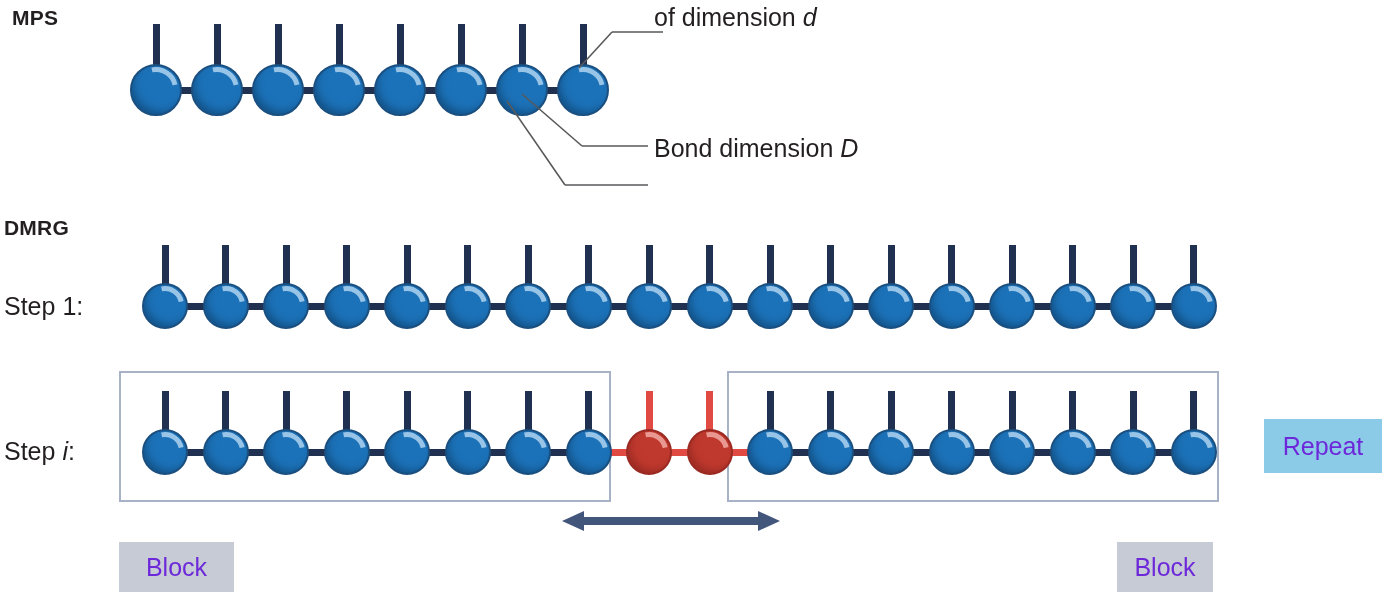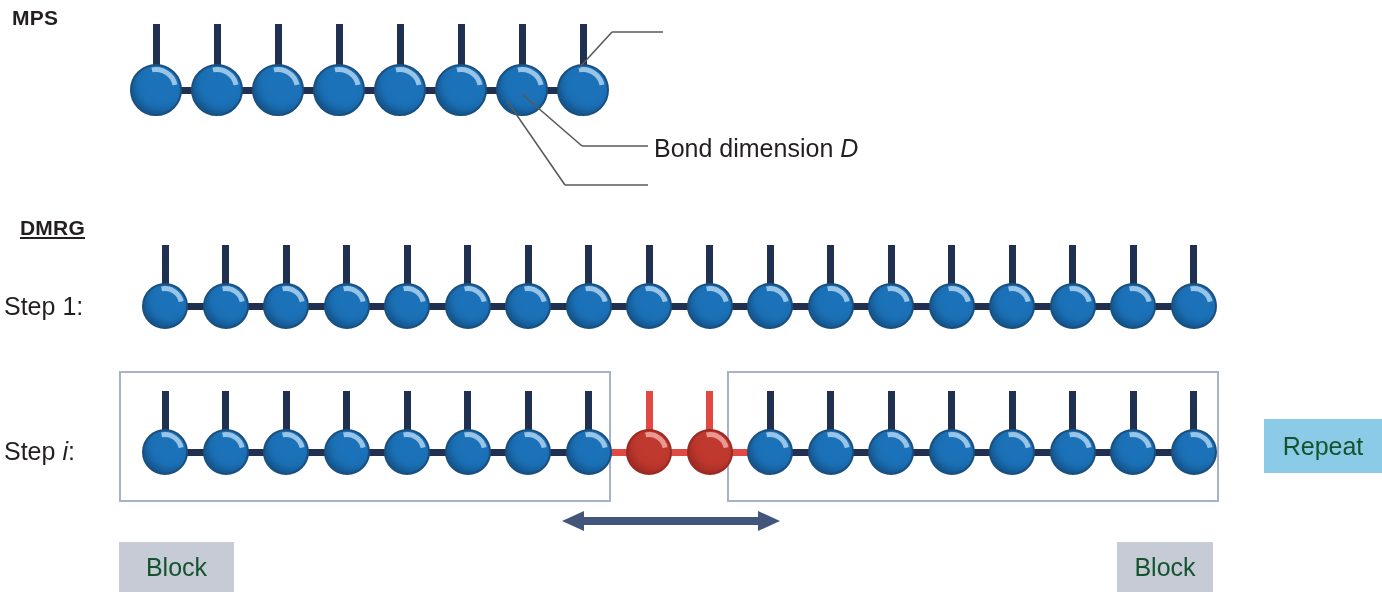--- a/index.html
+++ b/index.html
@@ -106,21 +106,21 @@
     box-sizing: border-box;
   }
 
   
   .badge {
     position: absolute;
     display: flex;
     align-items: center;
     justify-content: center;
     font-size: 25px;
-    color: #14532d;
+    color: #6d28d9;
     box-sizing: border-box;
     white-space: nowrap;
   }
   .badge.grey { background: #c6cbd6; }
   .badge.blue { background: #8ccbe8; }
 
   
   .leader { position: absolute; }
   .leader line { stroke: #58595b; stroke-width: 1.6; fill: none; }
 
@@ -192,28 +192,29 @@
   <svg class="leader" style="left:520px; top:92px; width:130px; height:58px;">
     <line x1="2" y1="2" x2="62" y2="54"></line>
     <line x1="62" y1="54" x2="128" y2="54"></line>
   </svg>
   <svg class="leader" style="left:505px; top:99px; width:145px; height:90px;">
     <line x1="2" y1="2" x2="60" y2="86"></line>
     <line x1="60" y1="86" x2="143" y2="86"></line>
   </svg>
 
   <div class="annot" style="left:654px; top:0px;">
+    <div><span>of dimension </span><span class="it">d</span></div>
   </div>
 
   <div class="annot" style="left:654px; top:131px;">
     <span>Bond dimension </span><span class="it">D</span>
   </div>
 
 
-  <div class="heading" style="left:20px; top:216px;text-decoration:underline;">DMRG</div>
+  <div class="heading" style="left:4px; top:216px;">DMRG</div>
 
   <div class="row-label" style="left:4px; top:292px;">
     <span>Step </span><span>1</span><span>:</span>
   </div>
   <div id="step1-chain">
       <div class="bond blue" style="left: 165px; top: 302.5px; width: 60.5px;"></div>
       <div class="bond blue" style="left: 225.5px; top: 302.5px; width: 60.5px;"></div>
       <div class="bond blue" style="left: 286px; top: 302.5px; width: 60.5px;"></div>
       <div class="bond blue" style="left: 346.5px; top: 302.5px; width: 60.5px;"></div>
       <div class="bond blue" style="left: 407px; top: 302.5px; width: 60.5px;"></div>

